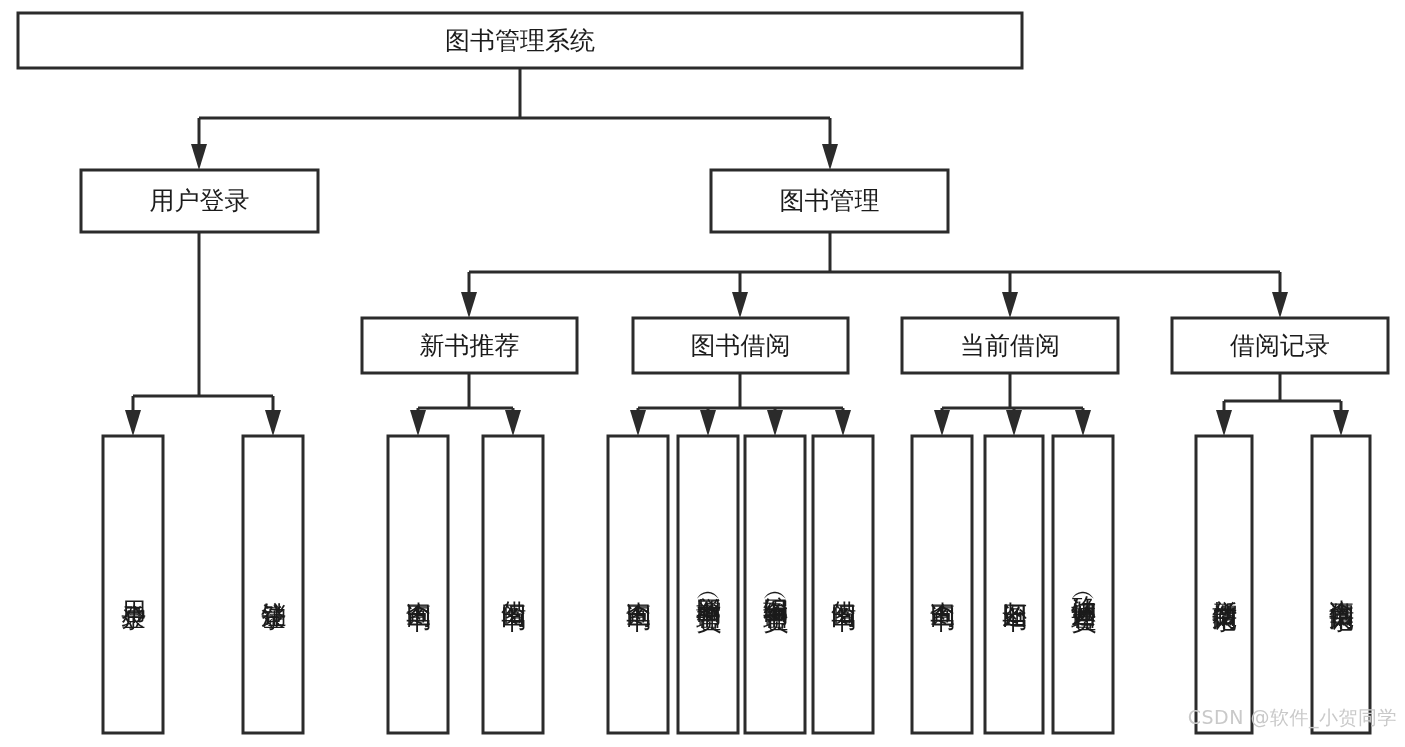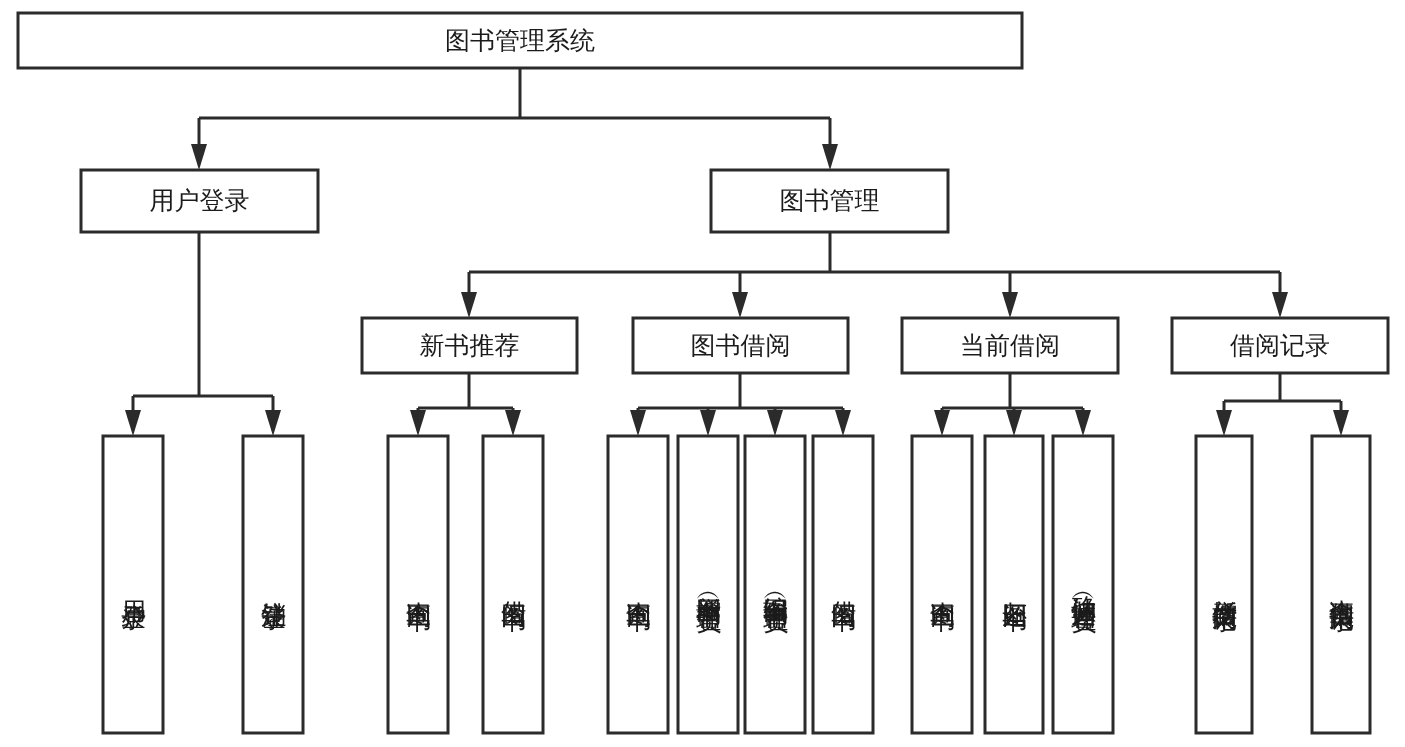--- a/index.html
+++ b/index.html
@@ -173,13 +173,14 @@
       <div class="leaf-label" style="left: 678px; top: 440px; width: 60px; height: 289px; display: flex; align-items: center; justify-content: center;">新增图书（管理员）</div>
       <div class="leaf-label" style="left: 745px; top: 440px; width: 60px; height: 289px; display: flex; align-items: center; justify-content: center;">编辑图书（管理员）</div>
       <div class="leaf-label" style="left: 813px; top: 440px; width: 60px; height: 289px; display: flex; align-items: center; justify-content: center;">借阅图书</div>
       <div class="leaf-label" style="left: 912px; top: 440px; width: 60px; height: 289px; display: flex; align-items: center; justify-content: center;">查询图书</div>
       <div class="leaf-label" style="left: 985px; top: 440px; width: 58px; height: 289px; display: flex; align-items: center; justify-content: center;">归还图书</div>
       <div class="leaf-label" style="left: 1053px; top: 440px; width: 60px; height: 289px; display: flex; align-items: center; justify-content: center;">确认归还（管理员）</div>
       <div class="leaf-label" style="left: 1196px; top: 440px; width: 56px; height: 289px; display: flex; align-items: center; justify-content: center;">新增借阅记录</div>
       <div class="leaf-label" style="left: 1312px; top: 440px; width: 58px; height: 289px; display: flex; align-items: center; justify-content: center;">查询借阅记录</div>
     </div>
 
+  <div class="watermark">CSDN @软件_小贺同学</div>
 </div>
 
 </body></html>

